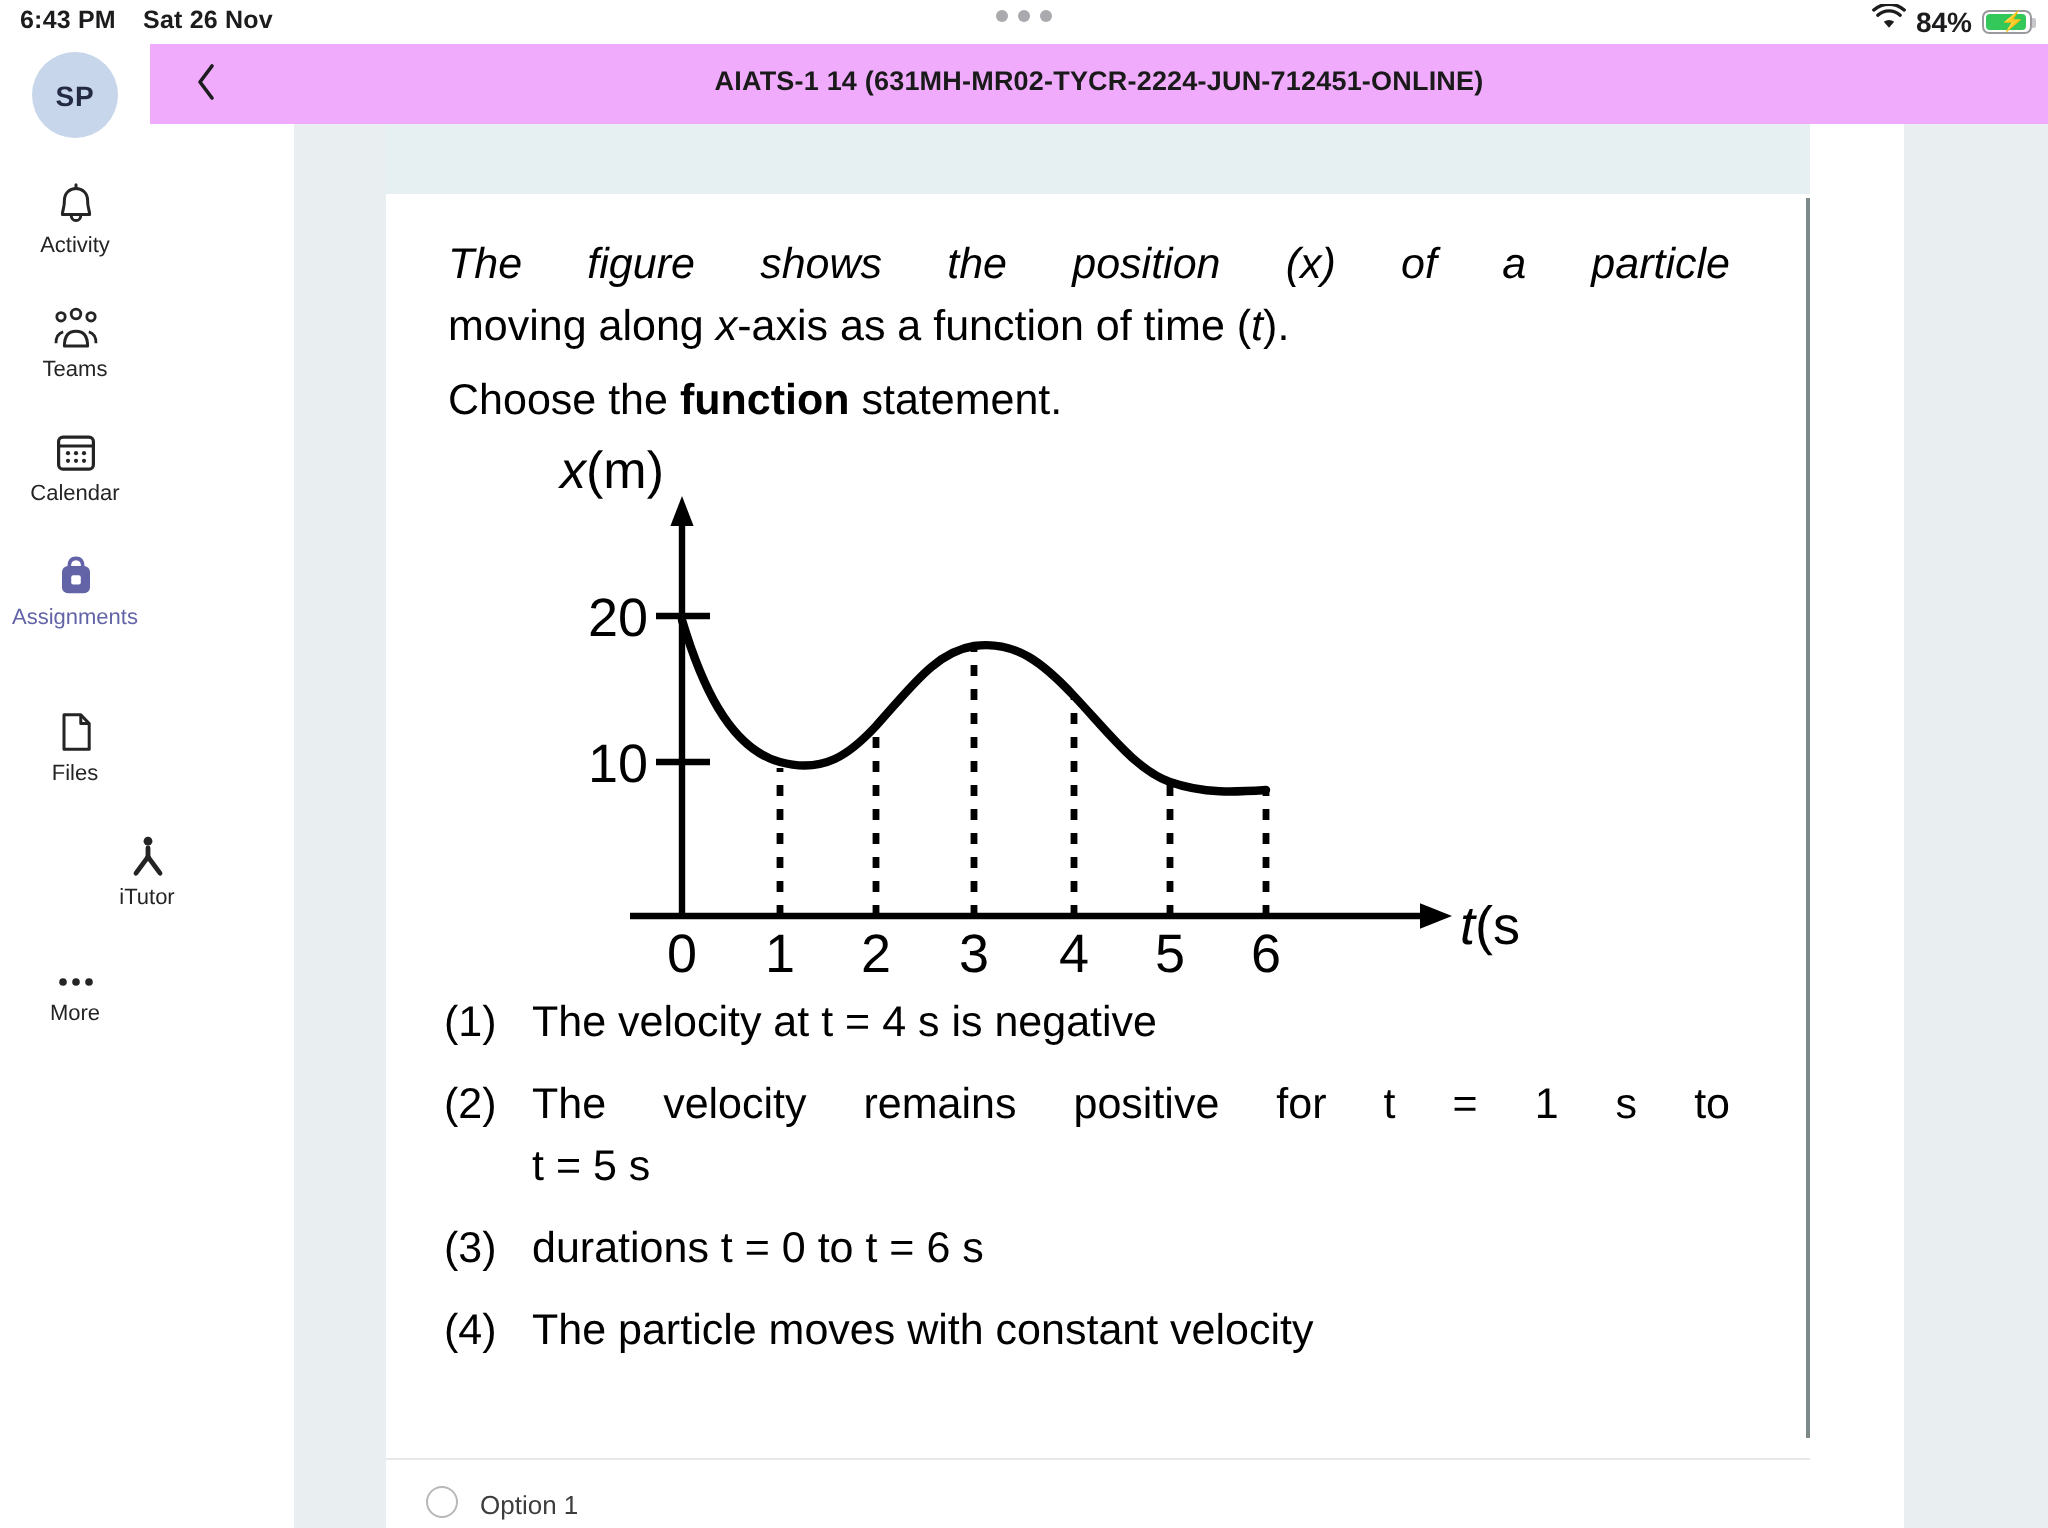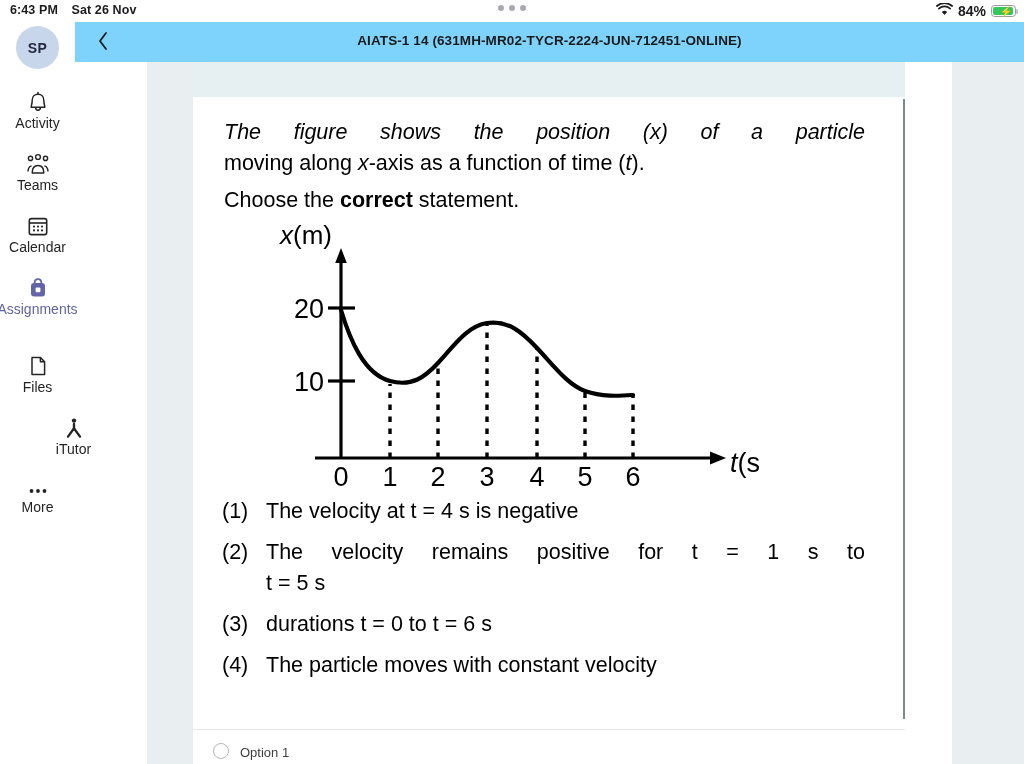--- a/index.html
+++ b/index.html
@@ -24,25 +24,25 @@
   .batt .bolt{position:absolute;left:8px;top:0.5px;font-size:10px;line-height:11px;color:#0b3d12;font-weight:bold;}
   .dots-handle{position:absolute;left:50%;top:5px;transform:translateX(-50%);display:flex;gap:5px;}
   .dots-handle i{width:6px;height:6px;border-radius:50%;background:#a9a9ae;display:block;}
 
   
   .rail{position:absolute;left:0;top:22px;width:75px;height:742px;background:#ffffff;text-align:right;}
   .avatar{position:absolute;left:16px;top:4px;width:43px;height:43px;border-radius:50%;background:#c7d6ea;
           display:flex;align-items:center;justify-content:center;font-size:14px;font-weight:bold;color:#242a44;letter-spacing:.4px;}
   .rail-item{position:absolute;left:0;width:75px;display:flex;flex-direction:column;align-items:center;gap:3px;}
   .rail-item .ic{height:26px;display:flex;align-items:flex-end;justify-content:center;}
-  .rail-item .lb{font-size:14px;color:#242424;line-height:12px;}
+  .rail-item .lb{font-size:11px;color:#242424;line-height:12px;}
   .rail-item.active .lb{color:#6264a7;}
 
   
-  .appbar{position:absolute;left:75px;top:22px;width:949px;height:40px;background:#7dd3fc;}
+  .appbar{position:absolute;left:75px;top:22px;width:949px;height:40px;background:#f0abfc;}
   .back-btn{position:absolute;left:15px;top:8px;width:26px;height:26px;display:flex;align-items:center;justify-content:center;}
   .appbar-title{position:absolute;left:0;right:0;top:11px;text-align:center;font-size:13.5px;font-weight:bold;color:#1a1a1a;letter-spacing:.1px;}
 
   
   .panel-left{position:absolute;left:147px;top:62px;width:46px;height:702px;background:#e9eff1;}
   .panel-right{position:absolute;left:952px;top:62px;width:72px;height:702px;background:#e9eff1;}
   .panel-top{position:absolute;left:193px;top:62px;width:712px;height:35px;background:#e6eff1;}
   .card{position:absolute;left:193px;top:97px;width:712px;height:624px;background:#ffffff;}
   .card-rule{position:absolute;left:903px;top:99px;width:2px;height:620px;background:#7e8a8a;}
 
@@ -206,21 +206,21 @@
 
   <div class="panel-left"></div>
   <div class="panel-right"></div>
   <div class="panel-top"></div>
   <div class="card"></div>
   <div class="card-rule"></div>
 
   <div class="qtext">
     <p class="p1">The figure shows the position (x) of a particle</p>
     <p><span>moving along </span><span class="it">x</span><span>-axis as a function of time (</span><span class="it">t</span><span>).</span></p>
-    <p class="p2"><span>Choose the </span><span class="bd">correct</span><span> statement.</span></p>
+    <p class="p2"><span>Choose the </span><span class="bd">function</span><span> statement.</span></p>
   </div>
 
   <div class="graph">
     <svg width="500" height="265" viewBox="0 0 500 265">
 
       <path d="M81 236 L81 36" stroke="#000" stroke-width="3.2" fill="none"></path>
       <path d="M81 26 L75.2 41 L86.8 41 Z" fill="#000"></path>
 
       <path d="M55 236 L452 236" stroke="#000" stroke-width="3.2" fill="none"></path>
       <path d="M466 236 L450 229.6 L450 242.4 Z" fill="#000"></path>

